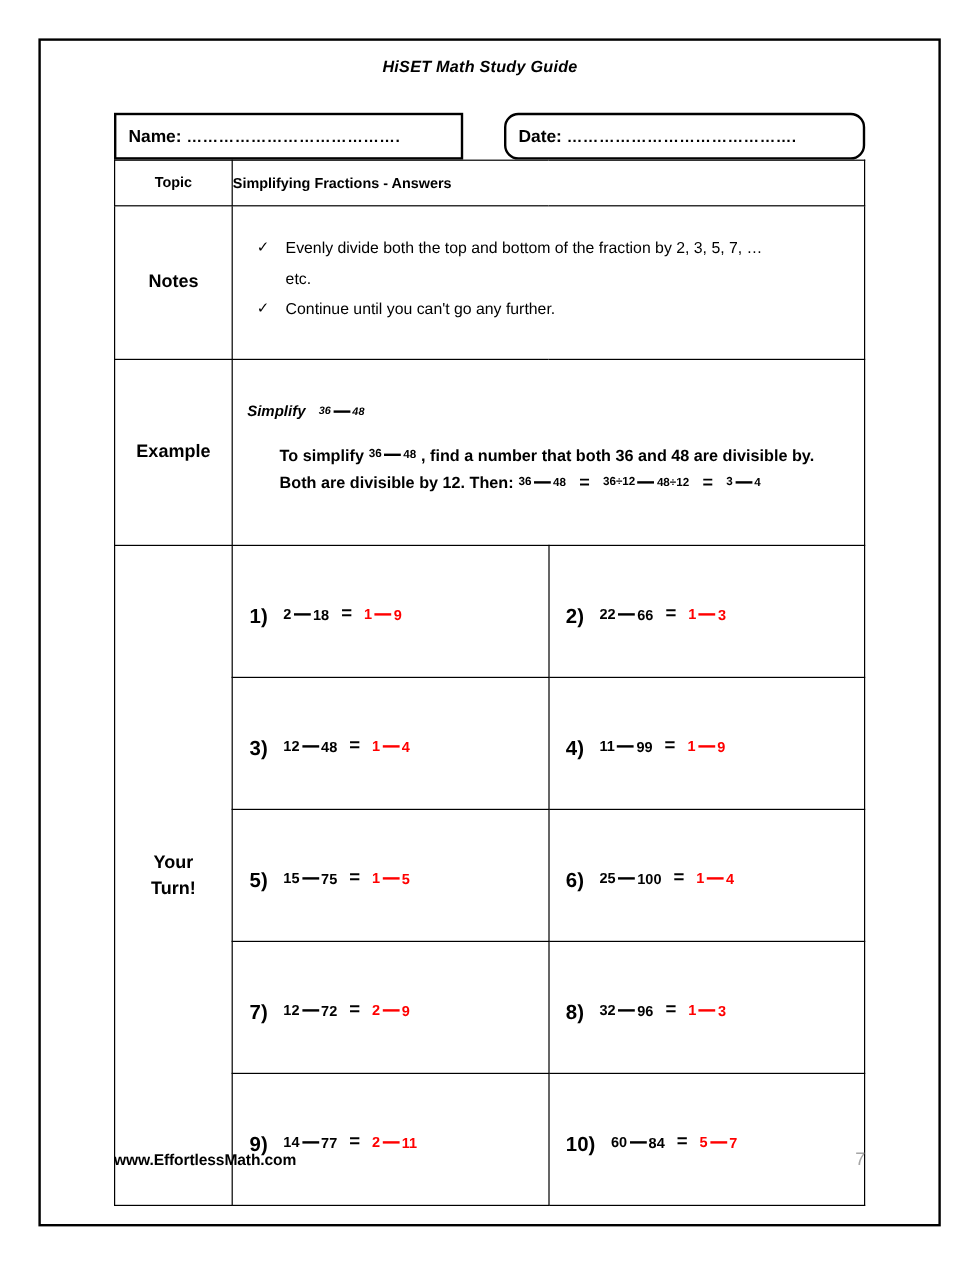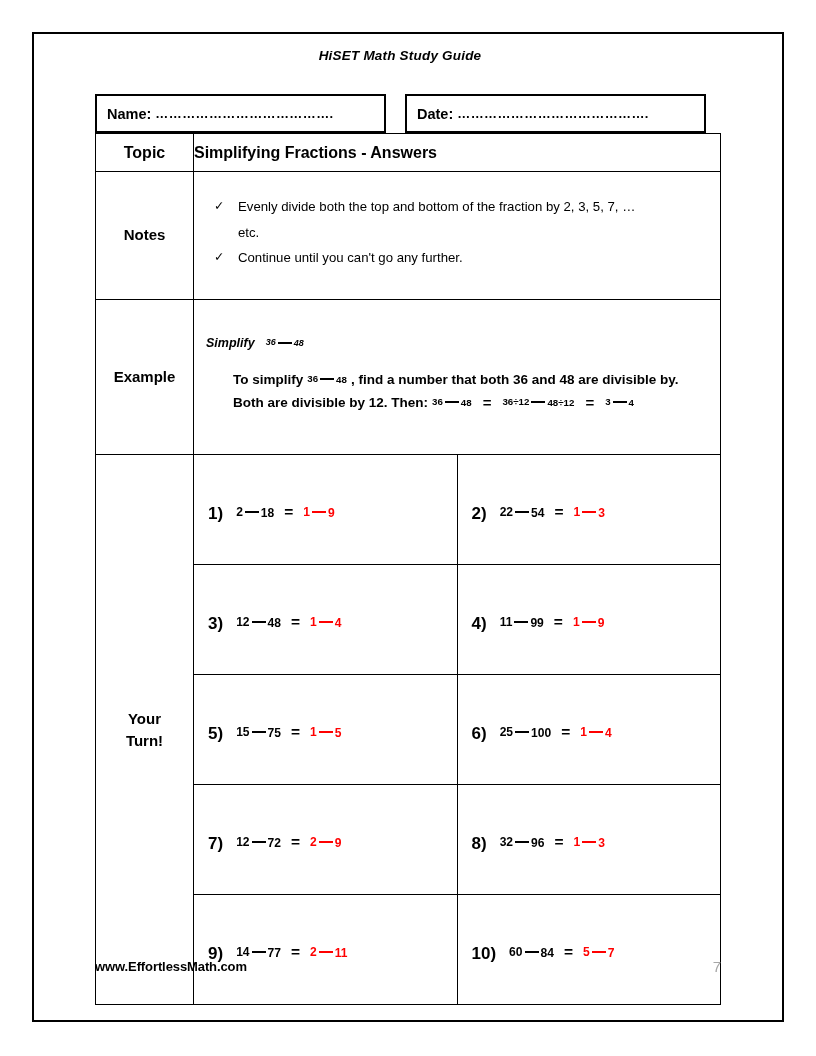--- a/index.html
+++ b/index.html
@@ -55,21 +55,21 @@
     border: 2px solid #000000;
     box-sizing: border-box;
     display: flex;
     align-items: center;
     padding-left: 10px;
     font-size: 14.5px;
     font-weight: bold;
     white-space: nowrap;
   }
   .nd-name { left: 0; width: 291px; }
-  .nd-date { left: 310px; width: 301px; }
+  .nd-date { left: 325px; width: 301px; border-radius: 12px; }
   .nd-dots {
     font-weight: bold;
     letter-spacing: 0.4px;
     margin-left: 4px;
     font-size: 13px;
   }
 
   
   .main-table {
     position: absolute;
@@ -87,21 +87,21 @@
   .label-cell {
     width: 97px;
     text-align: center;
     font-weight: bold;
     font-size: 15px;
     line-height: 1.35;
   }
   .topic-cell {
     height: 37px;
     font-weight: bold;
-    font-size: 16px;
+    font-size: 12px;
   }
 
   
   .notes-cell {
     height: 105px;
     padding: 12px 14px 10px 20px !important;
     vertical-align: top;
   }
   .note-line {
     display: flex;
@@ -338,21 +338,21 @@
           </span>
         </div>
       </td>
       <td class="prob-cell">
         <div class="prob-inner">
           <span class="prob-num">2)</span>
           <span class="prob-eq">
             <span class="frac">
               <span class="num">22</span>
               <span class="bar"></span>
-              <span class="den">54</span>
+              <span class="den">66</span>
             </span>
             <span class="eq">=</span>
             <span class="frac red">
               <span class="num">1</span>
               <span class="bar"></span>
               <span class="den">3</span>
             </span>
           </span>
         </div>
       </td>

